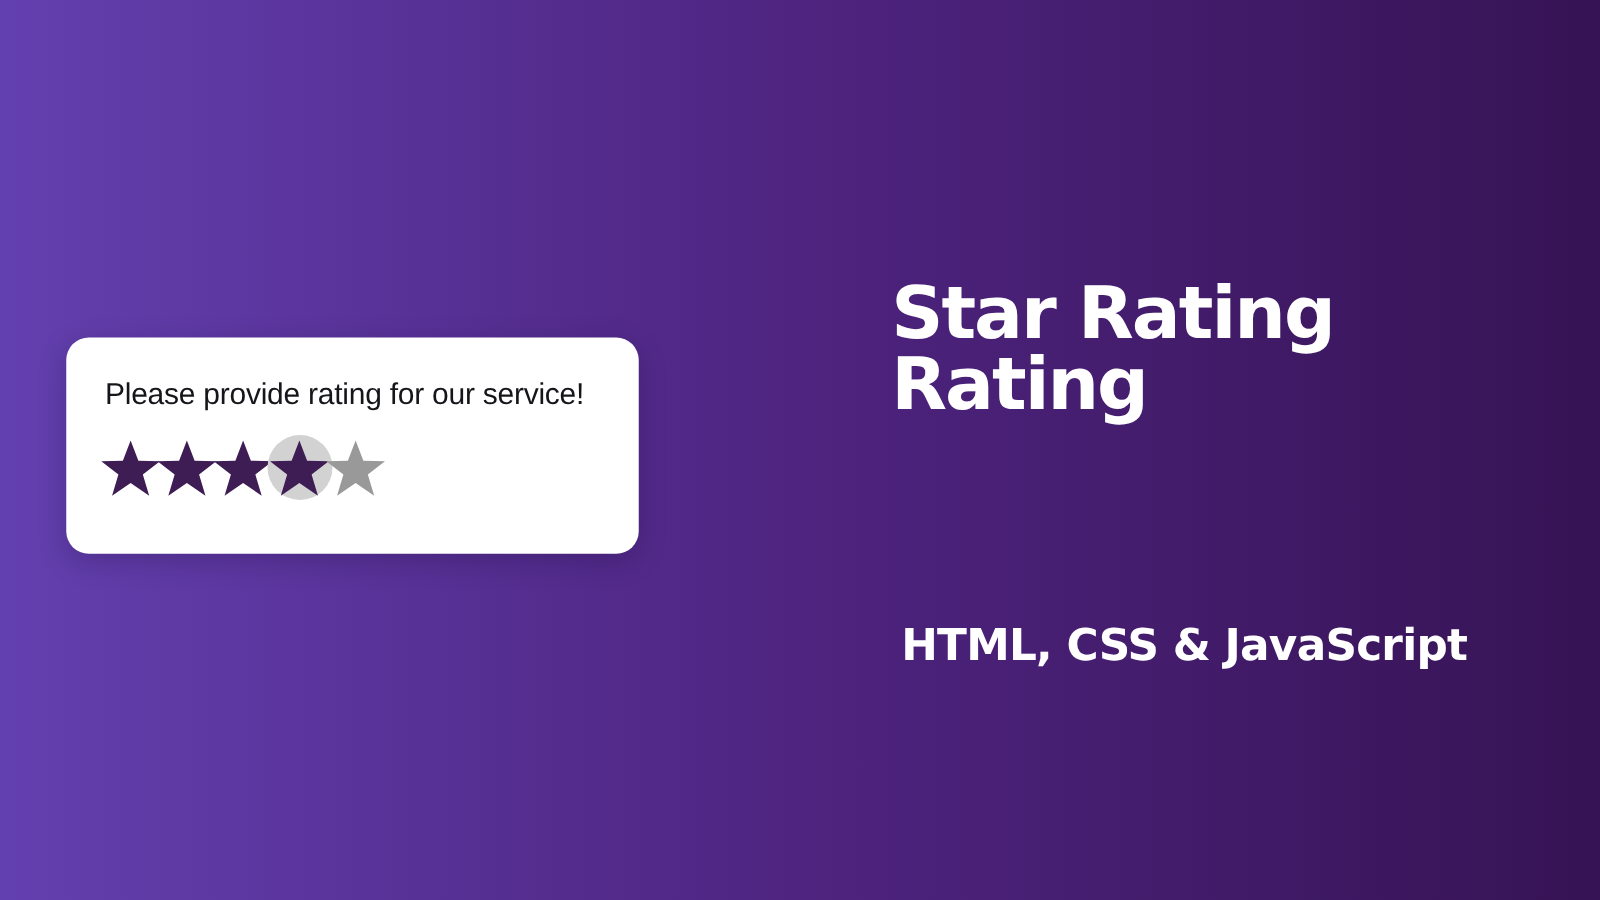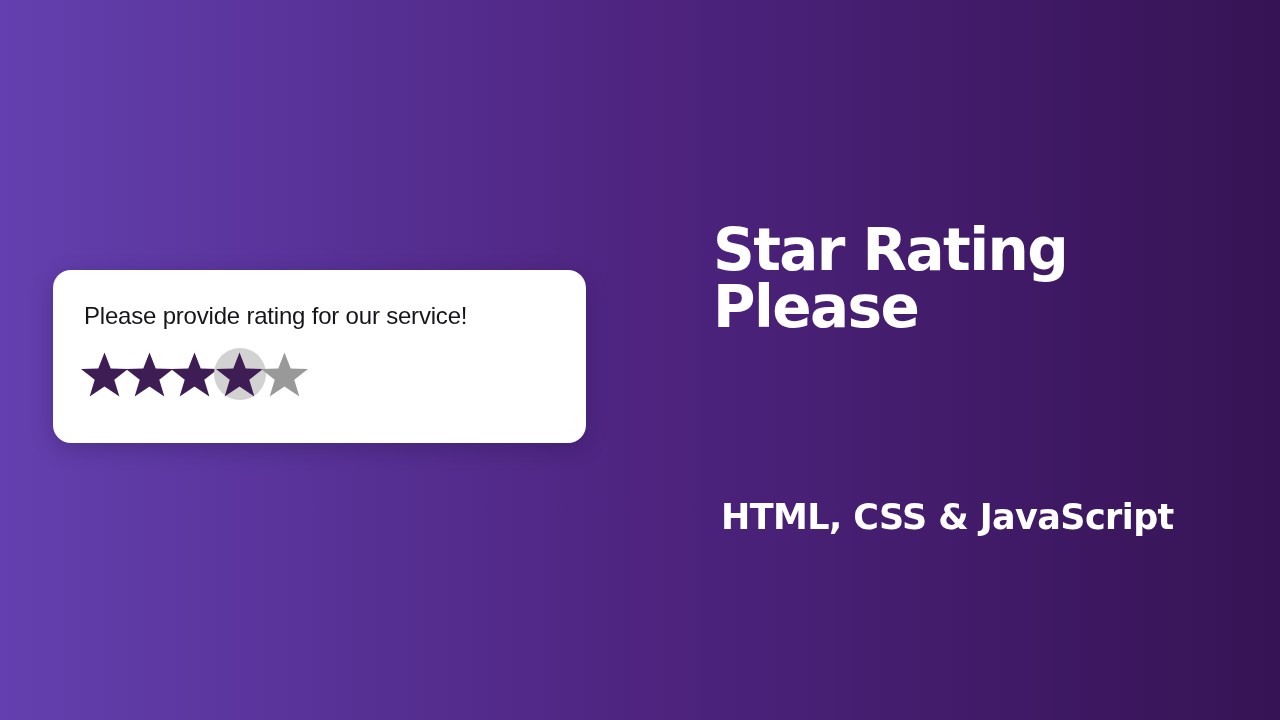--- a/index.html
+++ b/index.html
@@ -15,21 +15,21 @@
     overflow: hidden;
     font-family: "Liberation Sans", sans-serif;
     background: linear-gradient(90deg, #6340af 0%, #5b38a8 18%, #4e2480 50%, #401866 74%, #361354 100%);
   }
 
   
   #demo-card {
     position: absolute;
     left: 53px;
     top: 270px;
-    width: 533px;
+    width: 458px;
     height: 173px;
     background: #ffffff;
     border-radius: 18px;
     box-shadow: 0 6px 22px rgba(20, 5, 40, 0.22);
     box-sizing: border-box;
   }
 
   #rating-prompt {
     position: absolute;
     left: 31px;
@@ -147,19 +147,19 @@
             <polygon points="25,1 31.6,18.2 50,18.6 35.4,30.0 40.8,48 25,37.2 9.2,48 14.6,30.0 0,18.6 18.4,18.2" fill="#999999"></polygon>
           </svg>
         </div>
       </div>
 
   </div>
 
   <div id="title-block">
     <h1 id="page-title">
       <span>Star Rating</span><br>
-      <span>Please</span>
+      <span>Rating</span>
     </h1>
   </div>
 
   <div id="page-subtitle">HTML, CSS &amp; JavaScript</div>
 
 </div>
 
 </body></html>

